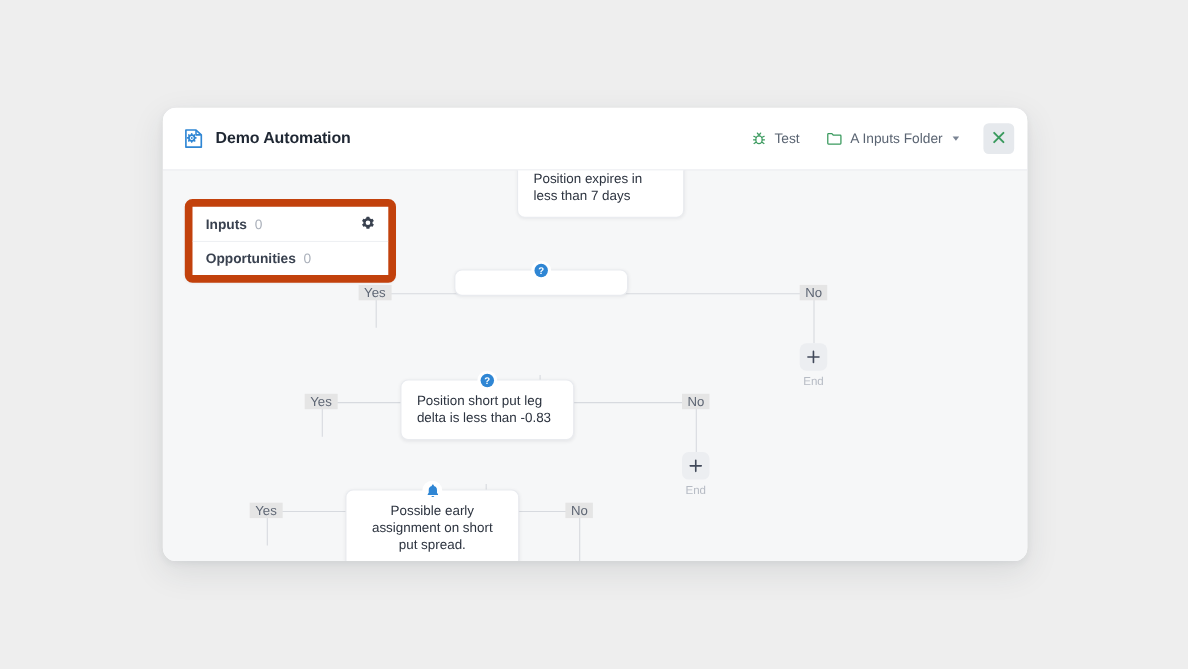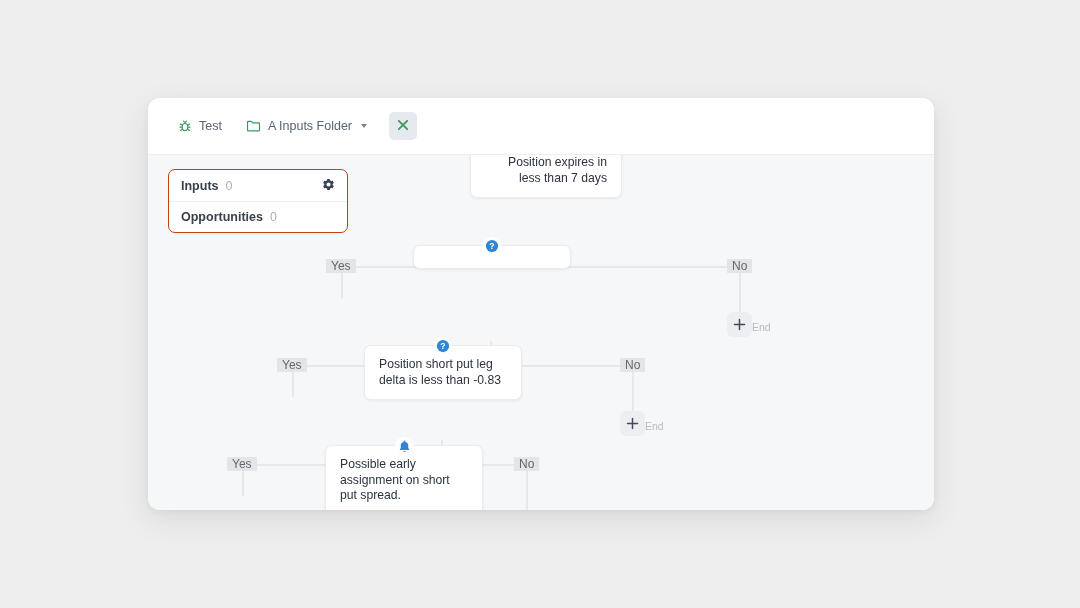--- a/index.html
+++ b/index.html
@@ -106,24 +106,24 @@
     flex: 1 1 auto;
     background: #f6f7f8;
     border-top: 1px solid #ebedf0;
     overflow: hidden;
   }
 
   
   .side-panel {
     position: absolute;
     left: 20px;
-    top: 14px;
+    top: 26px;
     width: 178px;
     background: #ffffff;
-    border: 1px solid #c2410c;
+    border: 7px solid #c2410c;
     border-radius: 7px;
     box-shadow: 0 1px 2px rgba(40,45,60,0.04);
     overflow: hidden;
   }
   .panel-row {
     display: flex;
     align-items: center;
     height: 31px;
     padding: 0 12px;
     box-sizing: border-box;
@@ -193,21 +193,21 @@
     font-size: 12px;
     color: #5e6674;
     background: #e5e5e5;
     padding: 0 5px;
     white-space: nowrap;
   }
 
   .endpoint {
     position: absolute;
     display: flex;
-    flex-direction: row;
+    flex-direction: column;
     align-items: center;
   }
   .plus-box {
     width: 25px;
     height: 25px;
     border-radius: 6px;
     background: #eceef1;
     display: flex;
     align-items: center;
     justify-content: center;
@@ -221,20 +221,34 @@
     font-size: 10.5px;
     color: #b6bbc4;
   }
 </style>
 </head>
 <body>
 
 <div class="window">
 
   <div class="titlebar">
+    <div class="title-left">
+      <span class="app-logo">
+        <svg class="app-logo" viewBox="0 0 20 20" fill="none" xmlns="http://www.w3.org/2000/svg">
+          <path d="M3 2.2h9.2L17 6.6v11.2H3z" stroke="#2f86d4" stroke-width="1.5" fill="#ffffff" stroke-linejoin="round"></path>
+          <path d="M12.2 2.4v4.2H16.6" stroke="#2f86d4" stroke-width="1.4" fill="none" stroke-linejoin="round"></path>
+          <circle cx="8.3" cy="9.4" r="2.6" fill="#ffffff" stroke="#2f86d4" stroke-width="1.5"></circle>
+          <circle cx="8.3" cy="9.4" r="0.9" fill="#2f86d4"></circle>
+          <g stroke="#2f86d4" stroke-width="1.5" stroke-linecap="round">
+            <path d="M8.3 5.6v1.2M8.3 12v1.2M4.5 9.4h1.2M10.9 9.4h1.2M5.6 6.7l.85.85M10.15 11.25l.85.85M11 6.7l-.85.85M6.45 11.25l-.85.85"></path>
+          </g>
+        </svg>
+      </span>
+      <span class="app-title">Demo Automation</span>
+    </div>
 
     <div class="title-right">
       <button class="hdr-btn">
         <span class="glyph">
           <svg width="14" height="14" viewBox="0 0 16 16" fill="none" xmlns="http://www.w3.org/2000/svg">
             <ellipse cx="8" cy="9.2" rx="3.3" ry="4.1" stroke="#3a9a5e" stroke-width="1.3"></ellipse>
             <path d="M8 5.1V3.4" stroke="#3a9a5e" stroke-width="1.3" stroke-linecap="round"></path>
             <path d="M6.3 2.3l1 1.3M9.7 2.3l-1 1.3" stroke="#3a9a5e" stroke-width="1.3" stroke-linecap="round"></path>
             <path d="M4.7 6.6L2.6 5.6M4.6 9.3H2.3M4.9 11.8l-2 1.3M11.3 6.6l2.1-1M11.4 9.3h2.3M11.1 11.8l2 1.3" stroke="#3a9a5e" stroke-width="1.3" stroke-linecap="round"></path>
           </svg>
@@ -297,21 +311,21 @@
 
         <path d="M294 285 V310"></path>
         <path d="M95 310 H379"></path>
         <path d="M95 310 V341"></path>
         <path d="M379 310 V355"></path>
 
         <path d="M244 385 V400"></path>
       </g>
     </svg>
 
-    <div class="node" style="left:322px; top:-12px; width:152px; border-top-left-radius:0; border-top-right-radius:0;text-align:right;">
+    <div class="node" style="left:322px; top:-12px; width:152px; border-top-left-radius:0; border-top-right-radius:0;">
       <div class="node-text">Position expires in less than 7 days</div>
     </div>
 
     <div class="node" style="left:265px; top:90px; width:158px;">
       <span class="node-badge">
         <svg width="14" height="14" viewBox="0 0 16 16" xmlns="http://www.w3.org/2000/svg">
           <circle cx="8" cy="8" r="7" fill="#2f86d4"></circle>
           <text x="8" y="11.6" text-anchor="middle" font-family="Liberation Sans, sans-serif" font-size="10" font-weight="bold" fill="#ffffff">?</text>
         </svg>
       </span>
@@ -320,21 +334,21 @@
     <div class="node" style="left:216px; top:190px; width:158px;">
       <span class="node-badge">
         <svg width="14" height="14" viewBox="0 0 16 16" xmlns="http://www.w3.org/2000/svg">
           <circle cx="8" cy="8" r="7" fill="#2f86d4"></circle>
           <text x="8" y="11.6" text-anchor="middle" font-family="Liberation Sans, sans-serif" font-size="10" font-weight="bold" fill="#ffffff">?</text>
         </svg>
       </span>
       <div class="node-text">Position short put leg delta is less than -0.83</div>
     </div>
 
-    <div class="node" style="left:177px; top:290px; width:158px;">
+    <div class="node" style="left:166px; top:290px; width:158px;text-align:center;">
       <span class="node-badge">
         <svg width="15" height="15" viewBox="0 0 16 16" fill="#2f86d4" xmlns="http://www.w3.org/2000/svg">
           <path d="M8 1.6a1 1 0 0 0-1 1v.5A4 4 0 0 0 4 7v2.6l-1 1.5v.7h10v-.7l-1-1.5V7a4 4 0 0 0-3-3.9v-.5a1 1 0 0 0-1-1z"></path>
           <path d="M6.5 12.7a1.6 1.6 0 0 0 3 0z"></path>
         </svg>
       </span>
       <div class="node-text">Possible early assignment on short put spread.</div>
     </div>
 
     <span class="branch-label" style="left:178px; top:104px;">Yes</span>

